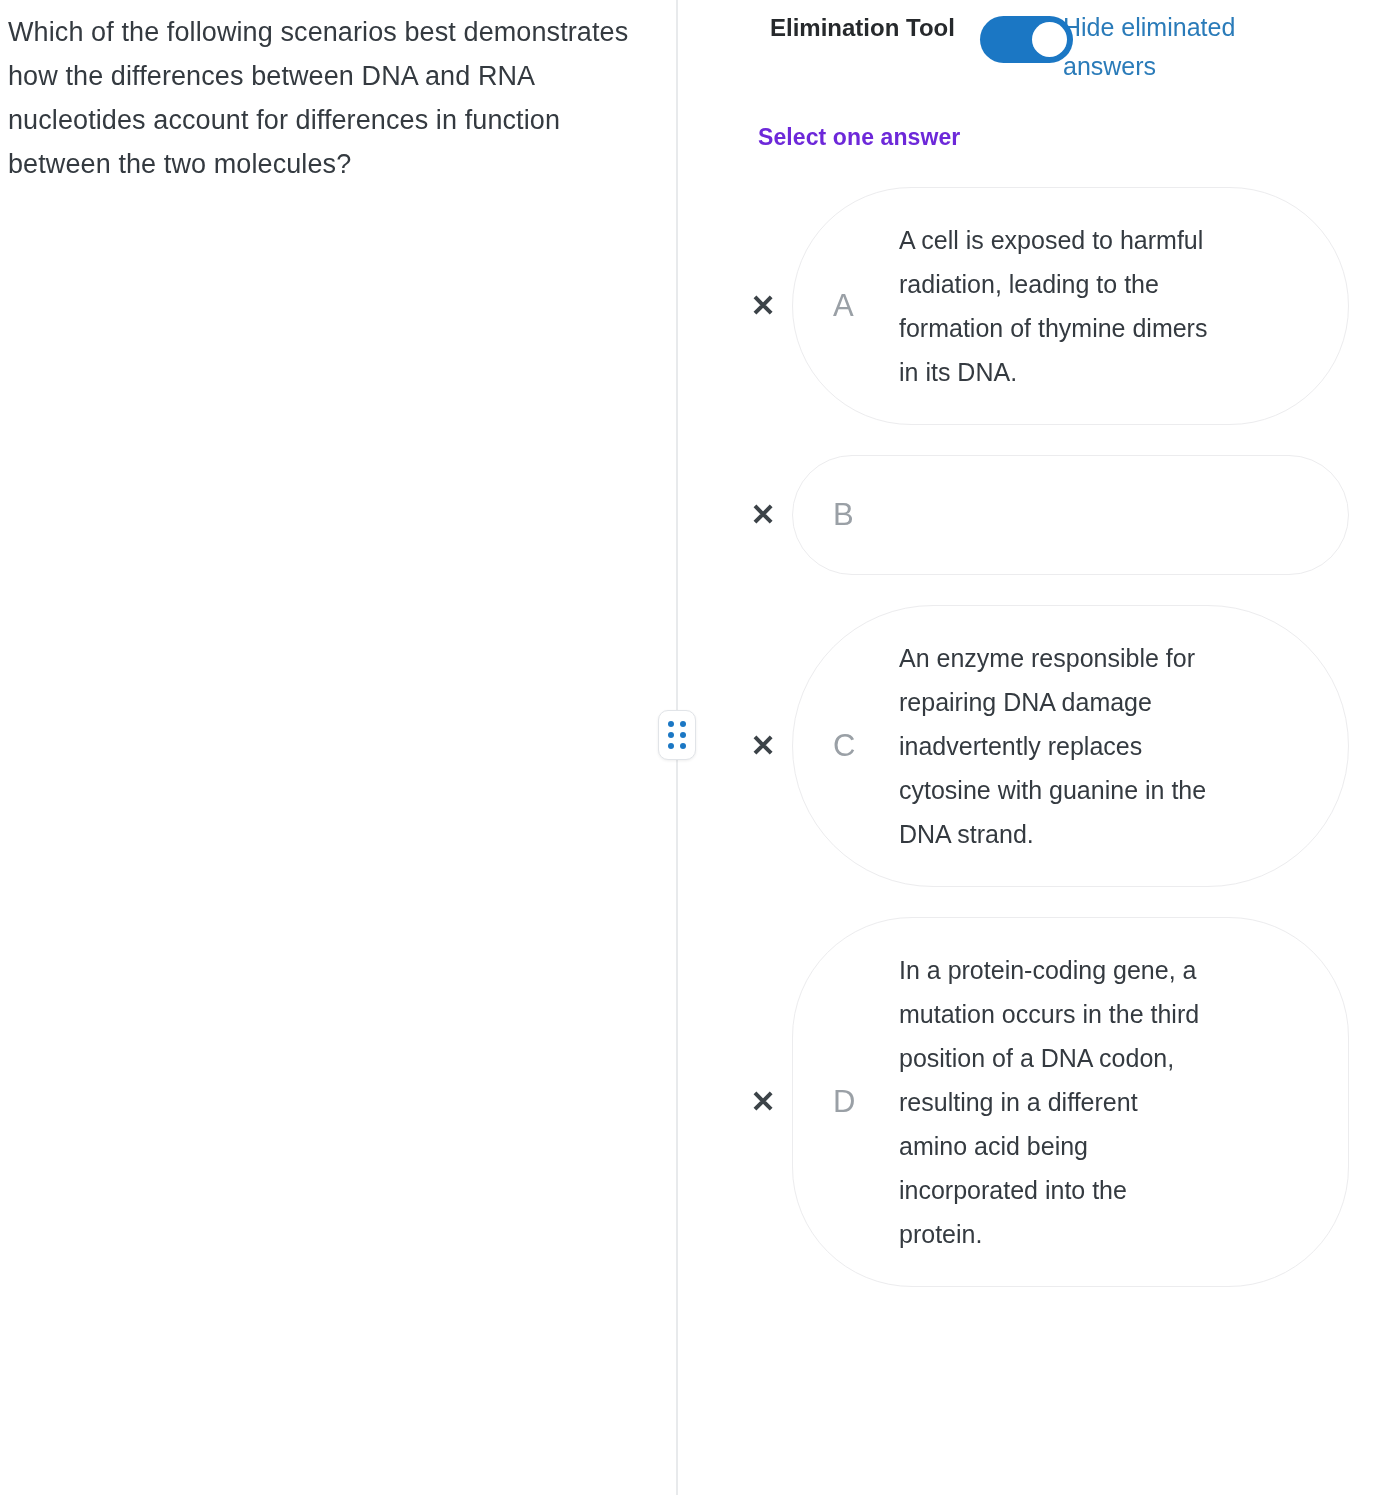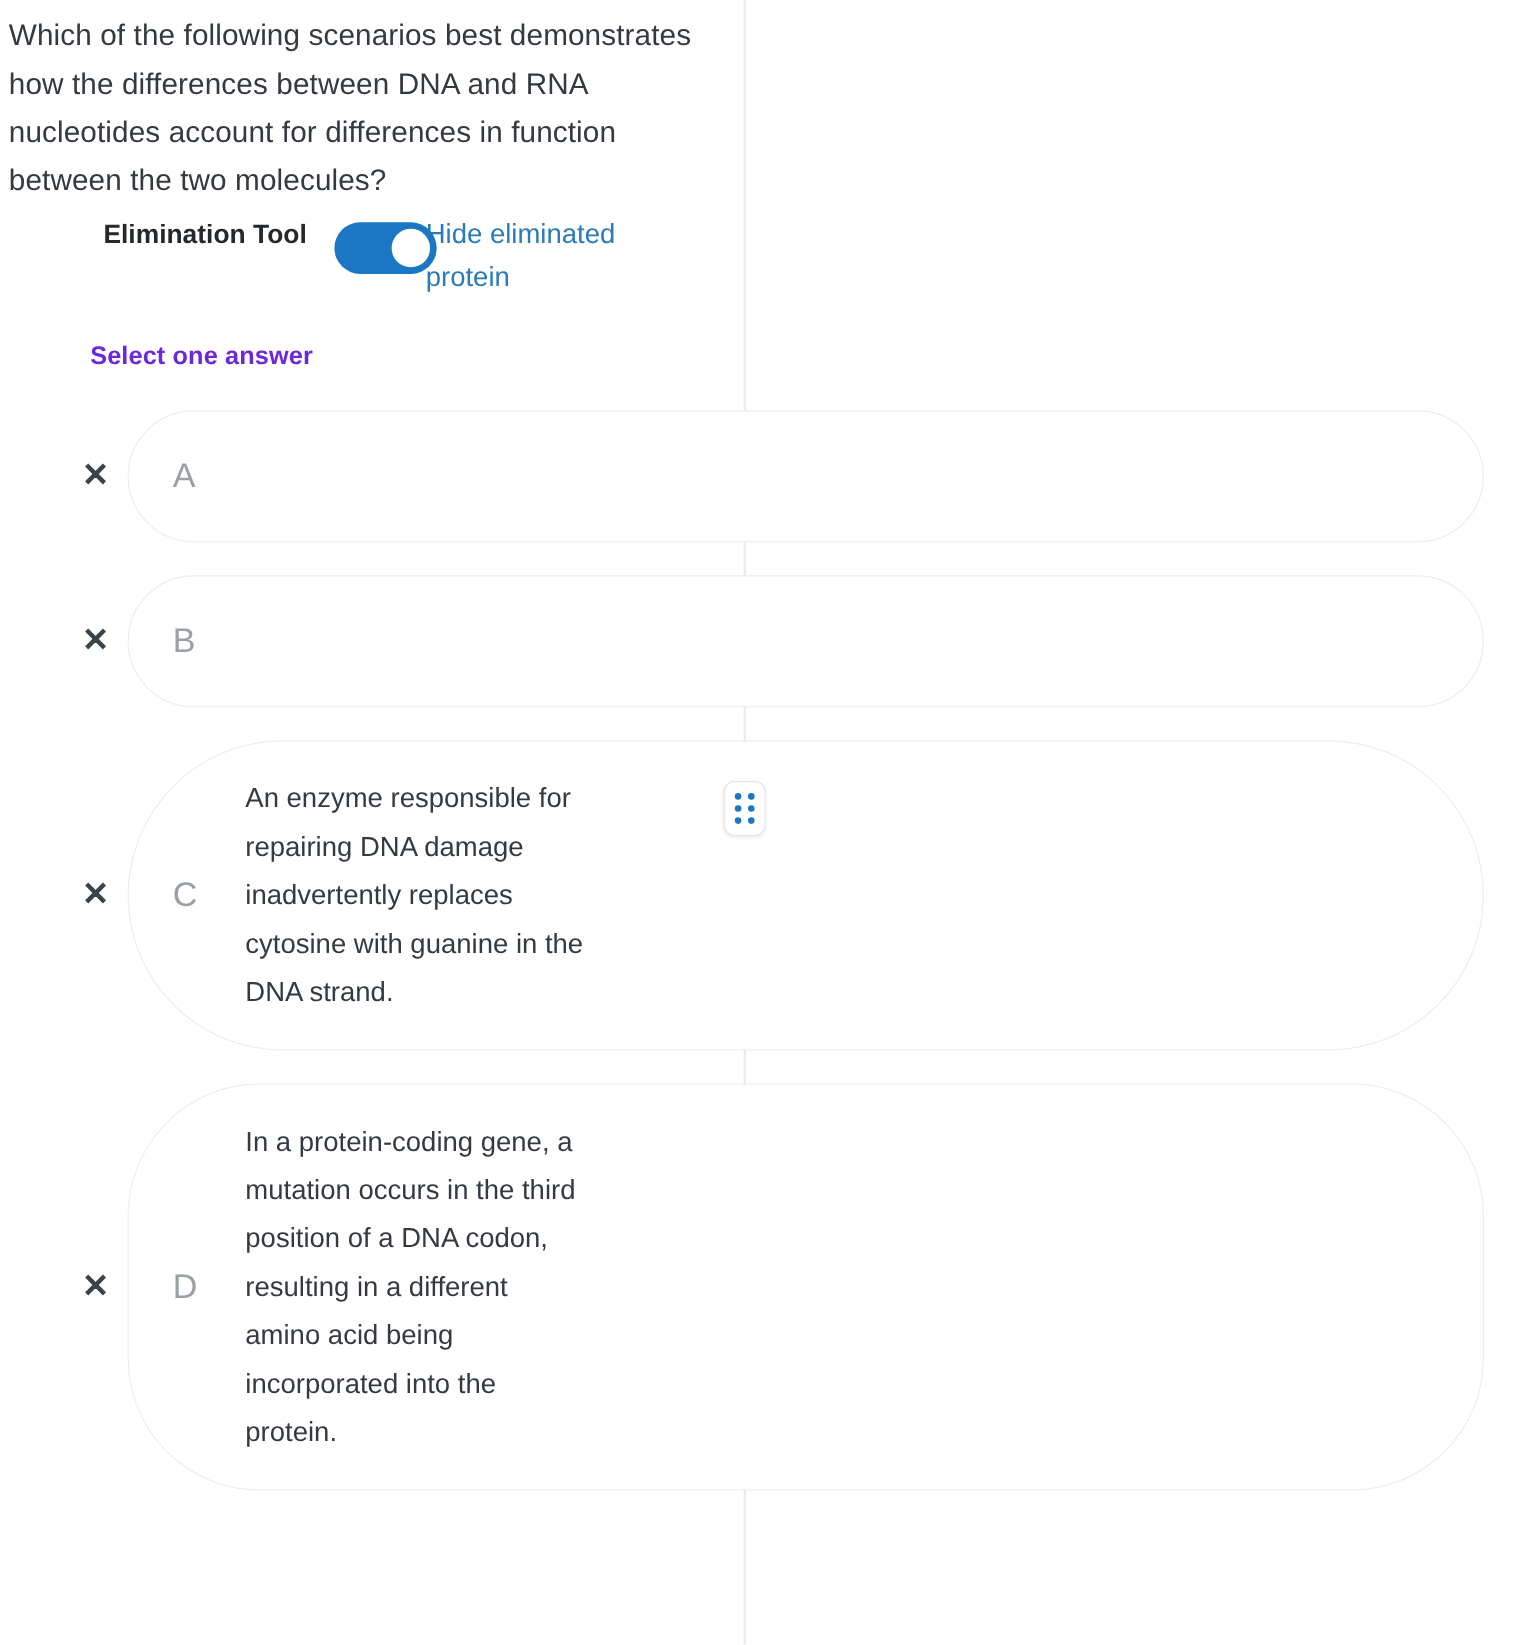--- a/index.html
+++ b/index.html
@@ -15,21 +15,20 @@
     overflow: hidden;
     position: relative;
   }
 
   
   .split {
     display: flex;
     width: 1393px;
     height: 1495px;
     position: relative;
-    flex-direction: column;
   }
 
   .pane-left {
     width: 676px;
     box-sizing: border-box;
     padding: 10px 40px 0 8px;
   }
 
   .question-text {
     font-size: 27px;
@@ -220,32 +219,33 @@
   </div>
 
   <div class="pane-right">
 
     <div class="elim-header">
       <div class="elim-title">Elimination Tool</div>
       <div class="toggle-wrap">
         <div class="toggle">
           <span class="knob"></span>
         </div>
-        <div class="toggle-label">Hide eliminated protein</div>
+        <div class="toggle-label">Hide eliminated answers</div>
       </div>
     </div>
 
     <div class="select-one">Select one answer</div>
 
     <div class="options">
 
       <div class="option-row opt-a">
         <div class="elim-x">✕</div>
         <div class="option-box">
           <div class="option-letter">A</div>
+          <div class="option-text">A cell is exposed to harmful radiation, leading to the formation of thymine dimers in its DNA.</div>
         </div>
       </div>
 
       <div class="option-row opt-b">
         <div class="elim-x">✕</div>
         <div class="option-box">
           <div class="option-letter">B</div>
         </div>
       </div>
 

